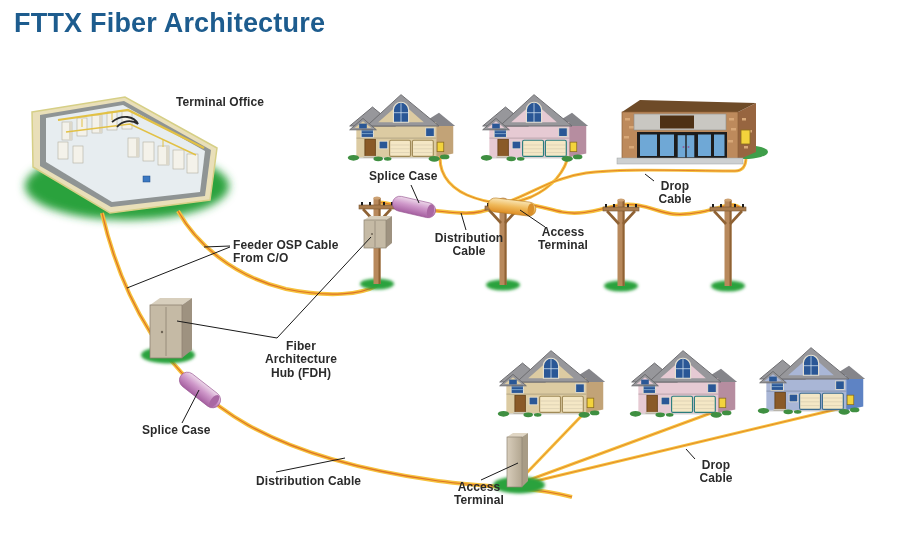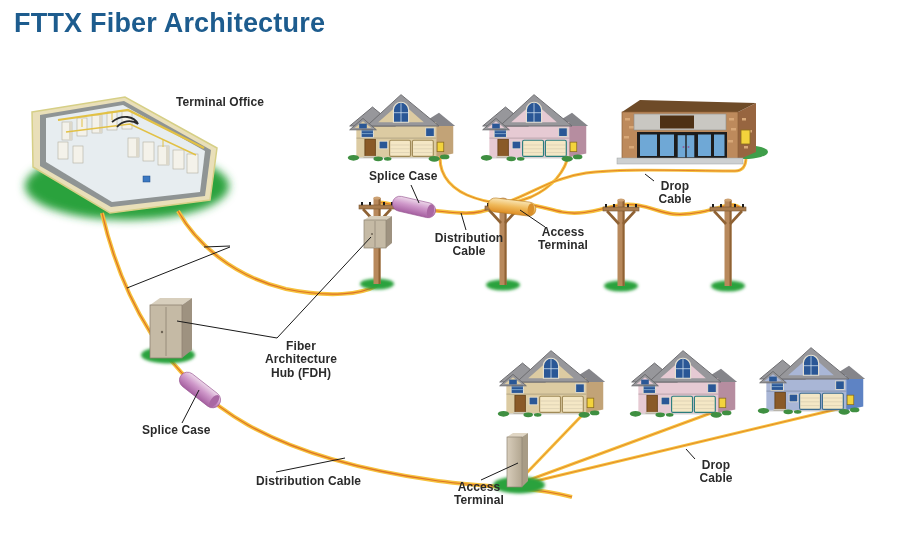--- a/index.html
+++ b/index.html
@@ -282,20 +282,22 @@
     <line x1="276" y1="472" x2="345" y2="458"></line>
     <line x1="481" y1="480" x2="518" y2="463"></line>
     <line x1="695" y1="459" x2="686" y2="449"></line>
   </g>
 </svg>
 
 <div class="title">FTTX Fiber Architecture</div>
 
 <div class="label" style="left:176px;top:96px">Terminal Office</div>
 
+<div class="label" style="left:233px;top:239px">Feeder OSP Cable
+From C/O</div>
 
 <div class="label center" style="left:301px;top:340px">Fiber
 Architecture
 Hub (FDH)</div>
 
 <div class="label" style="left:369px;top:170px">Splice Case</div>
 
 <div class="label center" style="left:469px;top:232px">Distribution
 Cable</div>
 

